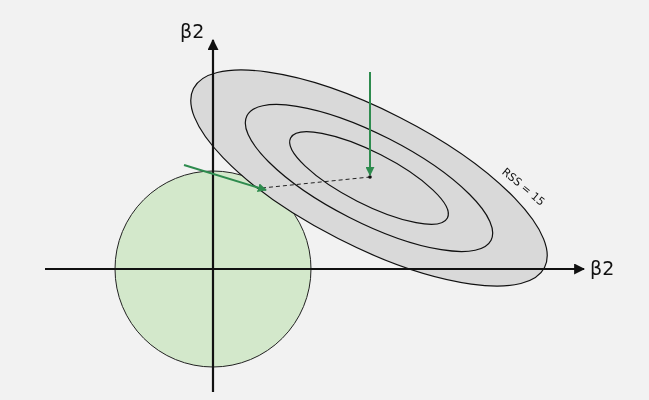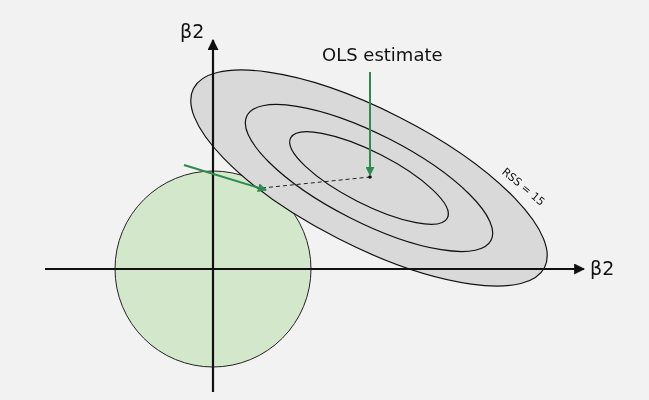--- a/index.html
+++ b/index.html
@@ -51,16 +51,15 @@
     <line x1="262" y1="188" x2="370" y2="177" stroke="#222" stroke-width="1" stroke-dasharray="4,3"></line>
     <circle cx="370" cy="177" r="1.8" fill="#111"></circle>
 
     <line x1="370" y1="72" x2="370" y2="175" stroke="#2e8b4e" stroke-width="2" marker-end="url(#arrowGreen)"></line>
     <line x1="184" y1="165" x2="266" y2="190" stroke="#2e8b4e" stroke-width="2" marker-end="url(#arrowGreen)"></line>
   </svg>
 
   <div class="label axis-label" style="left:180px; top:22px;">β2</div>
   <div class="label axis-label" style="left:590px; top:259px;">β2</div>
 
-  <div class="label anno-label" style="left:322px; top:46px;">OLS estimate</div>
 
   <div class="label rss-label" style="left:507px; top:166px;">RSS = 15</div>
 </div>
 
 </body></html>

